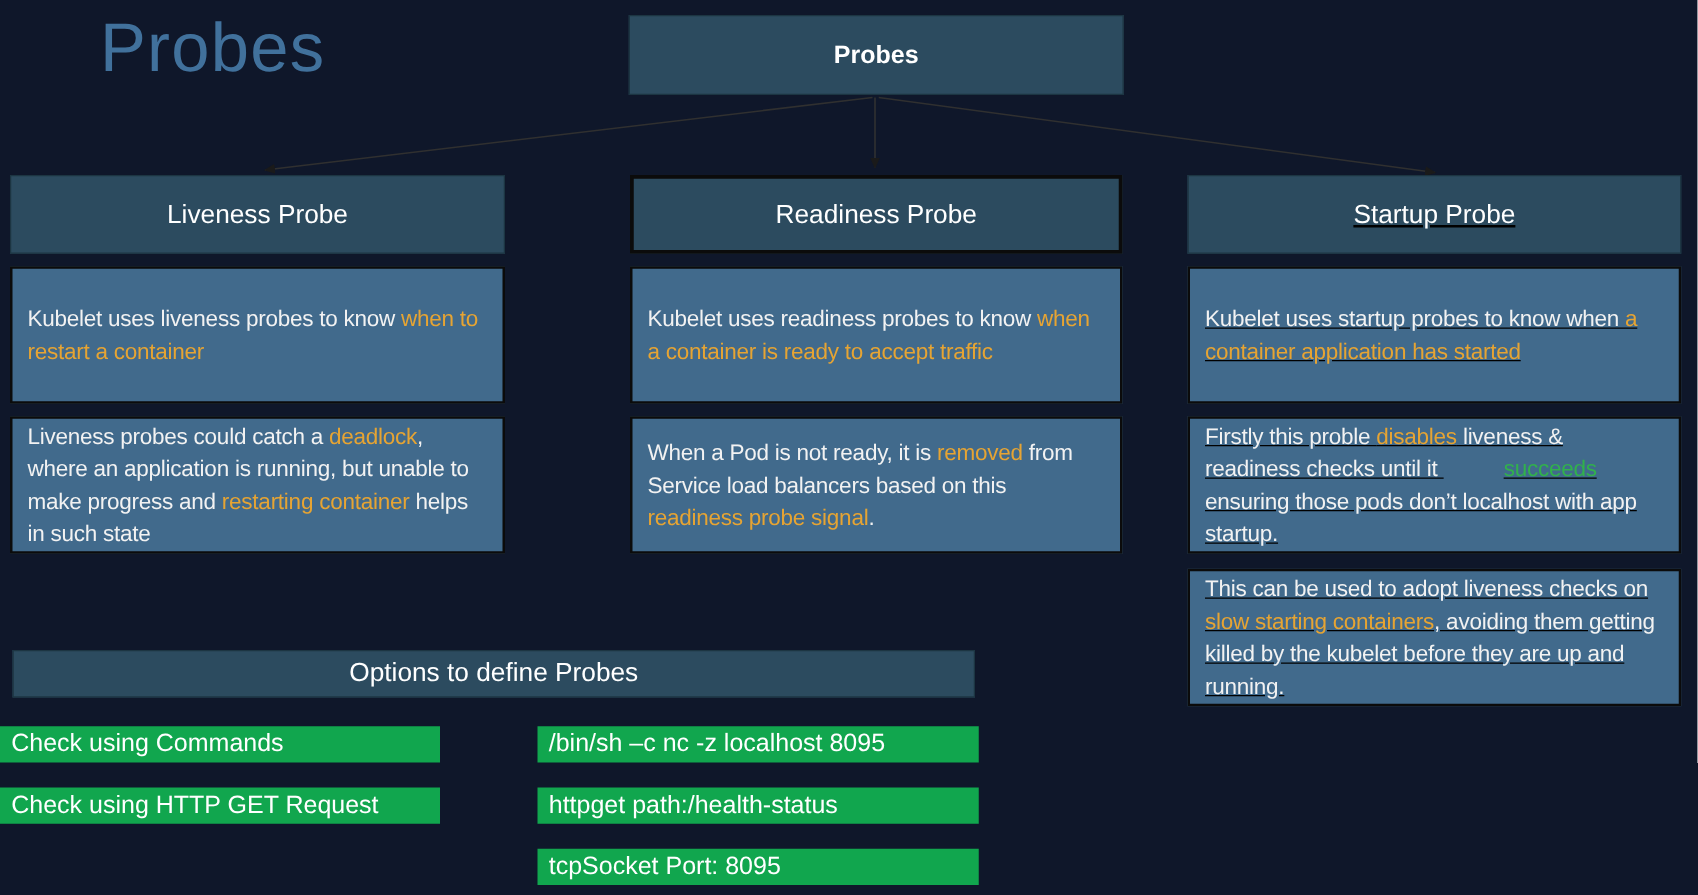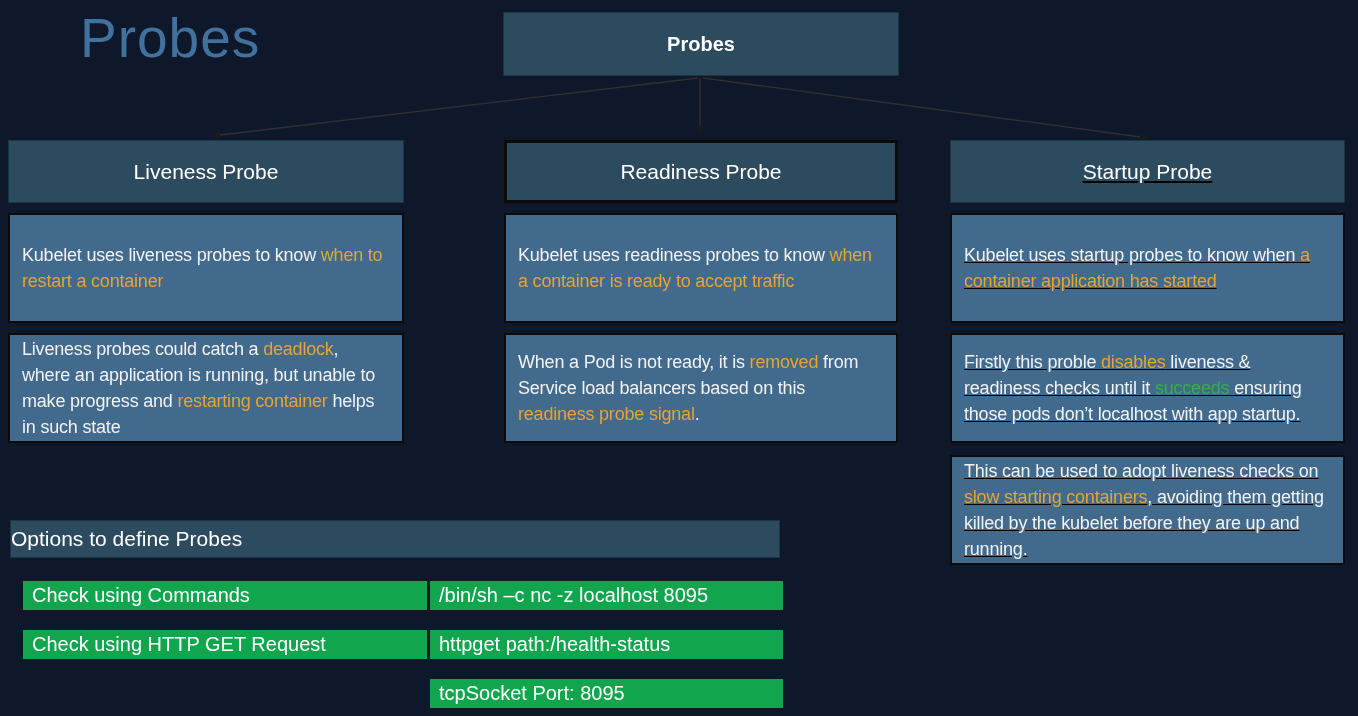--- a/index.html
+++ b/index.html
@@ -30,32 +30,32 @@
   .col-header.heavy{border:3px solid #0b0b0b;}
   .desc-box{
     position:relative;margin-top:10px;height:110px;background:#416A8C;
     border:2px solid #0b0b0b;box-sizing:border-box;
     display:flex;align-items:center;padding:0 12px;
     font-size:18px;line-height:26px;color:#ffffff;letter-spacing:-0.2px;
   }
   .col3 .desc-box + .desc-box + .desc-box{margin-top:12px;}
   .seg-w{color:#F2F2F2;}
   .seg-o{color:#E6A433;}
-  .seg-g{color:#31B14C;}
+  .seg-g{color:#31B14C;margin-left:48px;}
   .options-header{
     position:absolute;left:10px;top:520px;width:770px;height:38px;
     background:#2C4B5F;color:#ffffff;border:1px solid #1C3542;box-sizing:border-box;
-    display:flex;align-items:center;justify-content:flex-start;font-size:21px;
+    display:flex;align-items:center;justify-content:center;font-size:21px;
   }
   .bar{
     position:absolute;height:29px;background:#11A64E;color:#ffffff;
     display:flex;align-items:center;padding-left:9px;box-sizing:border-box;
     font-size:20px;white-space:nowrap;
   }
-  .bar-label{left:23px;width:404px;}
+  .bar-label{left:0;width:352px;}
   .bar-value{left:430px;width:353px;}
   .row1{top:581px;} .row2{top:630px;} .row3{top:679px;}
 </style>
 </head>
 <body>
 
 <div class="slide">
 
   <h1 class="big-title">Probes</h1>
 

